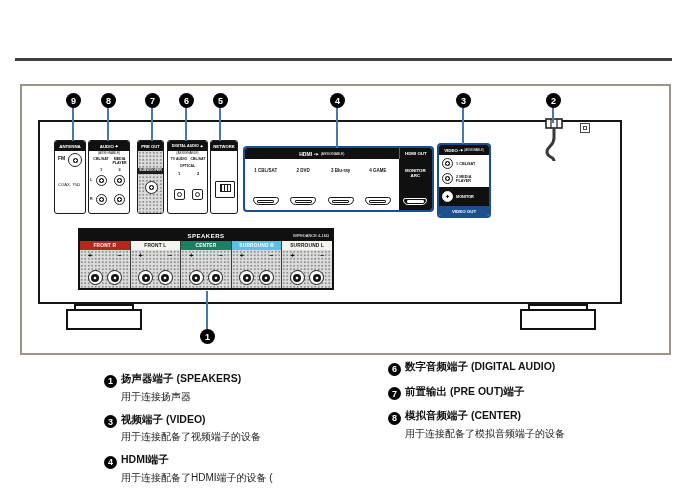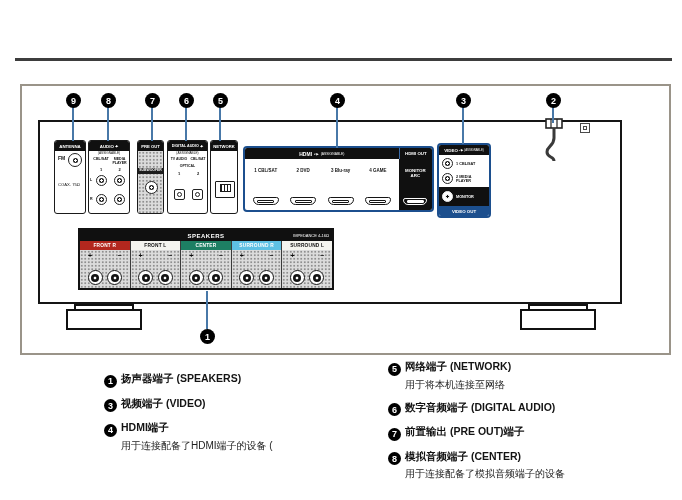--- a/index.html
+++ b/index.html
@@ -352,36 +352,34 @@
   <div class="foot" style="left:66px;top:309px;width:76px;height:21px;"></div>
   <div class="foot" style="left:528px;top:304px;width:60px;height:7px;"></div>
   <div class="foot" style="left:520px;top:309px;width:76px;height:21px;"></div>
 
   <div class="leader" style="left:206px;top:291px;height:38px;"></div>
   <div class="callout" style="left:200px;top:329px;">1</div>
 
   <div class="legend-col" style="left:104px;top:368px;width:280px;">
     <div class="li">
       <span class="badge">1</span><span class="li-title">扬声器端子 (SPEAKERS)</span>
+      <div class="li-desc">用于连接扬声器</div>
     </div>
     <div class="li">
       <span class="badge">3</span><span class="li-title">视频端子 (VIDEO)</span>
+      <div class="li-desc">用于连接配备了视频端子的设备</div>
     </div>
     <div class="li">
       <span class="badge">4</span><span class="li-title">HDMI端子</span>
       <div class="li-desc">用于连接配备了HDMI端子的设备 (</div>
     </div>
   </div>
 
   <div class="legend-col" style="left:388px;top:356px;width:290px;">
     <div class="li">
-      <span class="badge">5</span><span class="li-title">网络端子 (NETWORK)</span>
-      <div class="li-desc">用于将本机连接至网络</div>
-    </div>
-    <div class="li">
       <span class="badge">6</span><span class="li-title">数字音频端子 (DIGITAL AUDIO)</span>
     </div>
     <div class="li">
       <span class="badge">7</span><span class="li-title">前置输出 (PRE OUT)端子</span>
     </div>
     <div class="li">
       <span class="badge">8</span><span class="li-title">模拟音频端子 (CENTER)</span>
       <div class="li-desc">用于连接配备了模拟音频端子的设备</div>
     </div>
 

